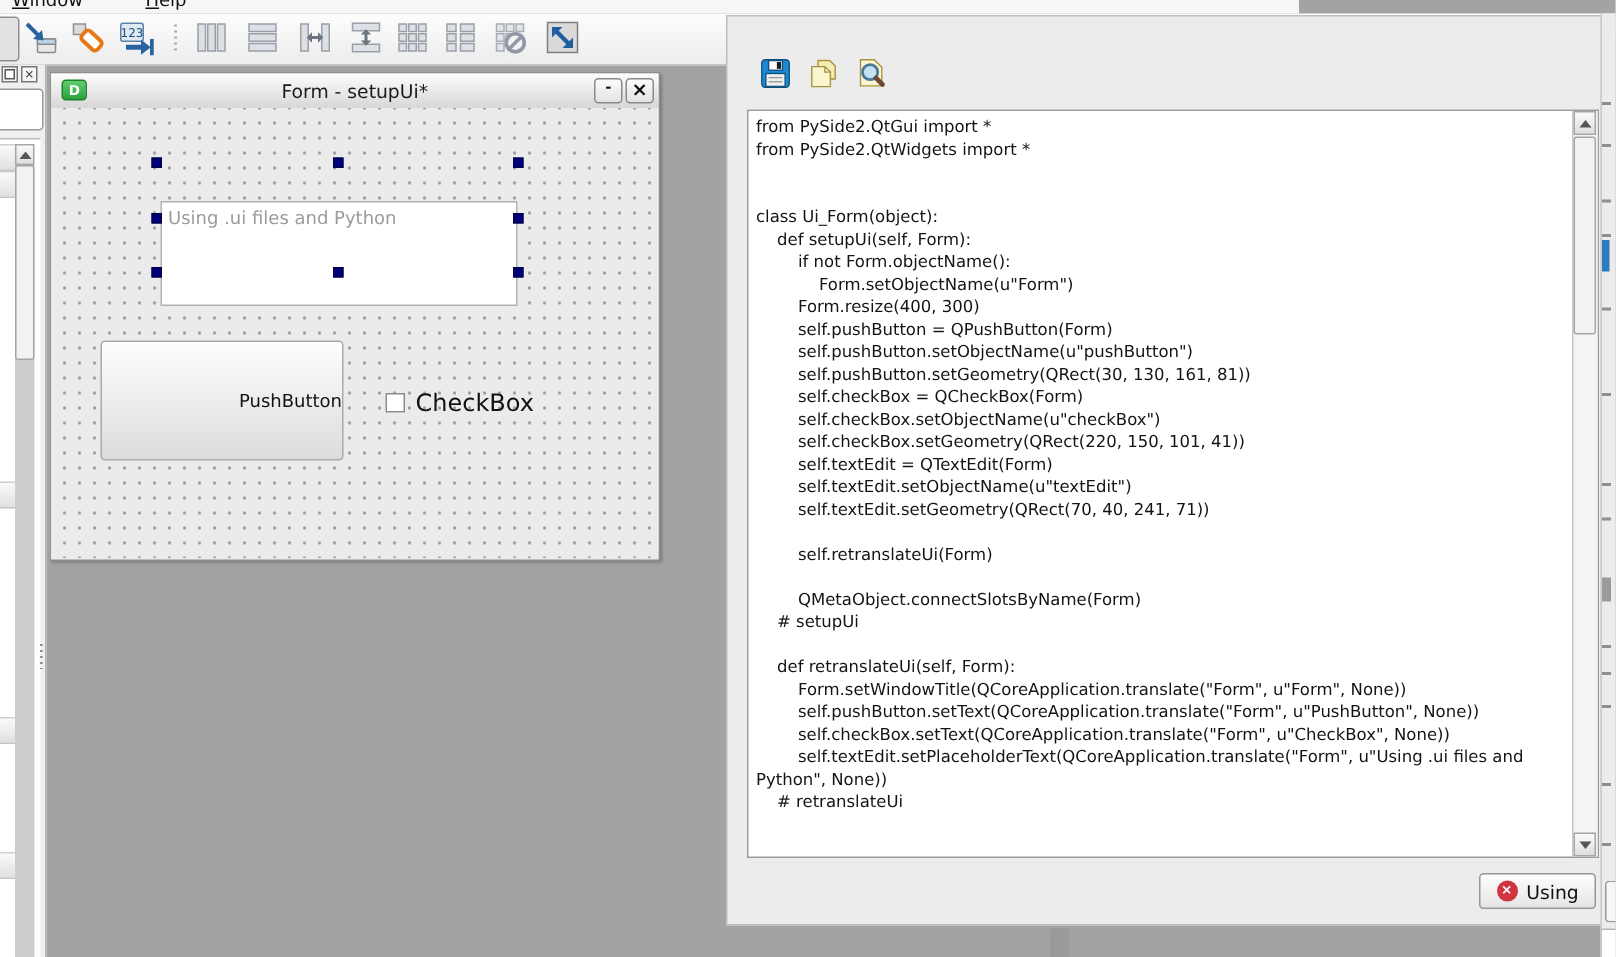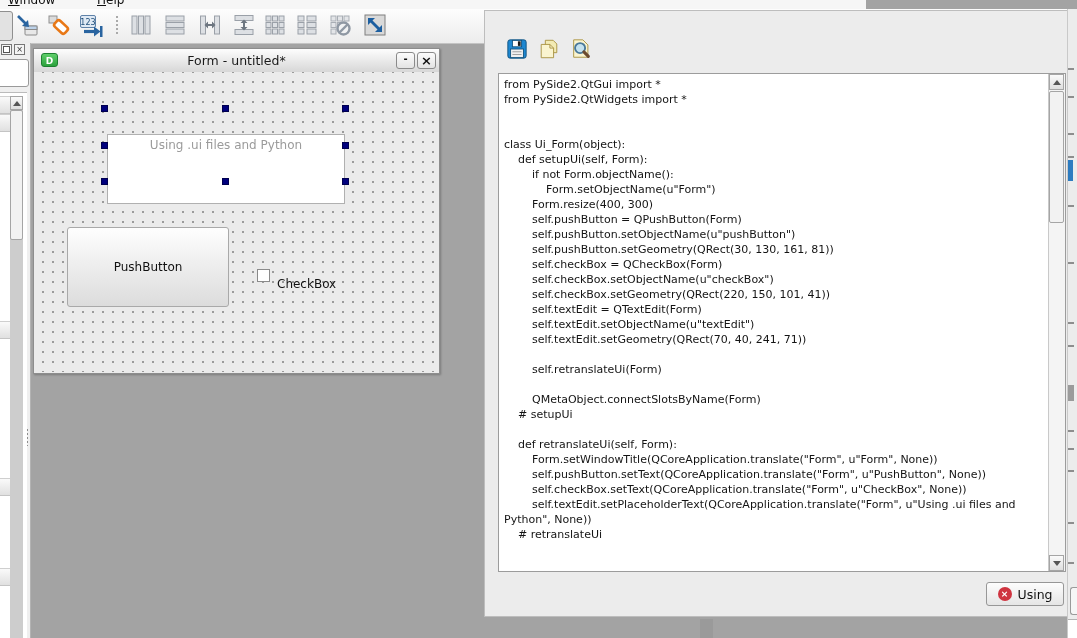--- a/index.html
+++ b/index.html
@@ -62,28 +62,28 @@
   .win-btn{position:absolute;top:3px;width:19px;height:17px;border:1px solid #8a8a8a;border-radius:3px;
            background:linear-gradient(#fcfcfc,#e3e3e3);text-align:center;
            font-weight:bold;color:#111;box-sizing:border-box;}
   #form-min{right:24px;font-size:10px;line-height:12px;}
   #form-close{right:3px;font-size:13px;line-height:15px;}
   #form-canvas{position:absolute;left:0;top:23px;width:405px;height:300px;background:#ebebeb;
                background-image:radial-gradient(circle,#9b9b9b 0.9px,transparent 1.05px);
                background-size:10px 10px;background-position:4px 5px;}
   #textedit{position:absolute;left:73px;top:62px;width:238px;height:70px;background:#fff;
             border:1px solid #b0b0b0;box-sizing:border-box;}
-  #textedit-placeholder{padding:3px 4px;font-size:12px;color:#9b9b9b;text-align:center;}
+  #textedit-placeholder{padding:3px 4px;font-size:12px;color:#9b9b9b;}
   .handle{position:absolute;width:7px;height:7px;background:#00007d;border:1px solid #00004f;box-sizing:border-box;}
   #pushbutton{position:absolute;left:33px;top:155px;width:160px;height:78px;
               background:linear-gradient(#fefefe,#dcdcdc);border:1px solid #a9a9a9;border-radius:3px;
-              display:flex;align-items:center;justify-content:center;font-size:12px;color:#111;}
+              display:flex;align-items:center;justify-content:flex-end;font-size:12px;color:#111;}
   #checkbox{position:absolute;left:223px;top:187px;display:flex;align-items:center;}
   #checkbox-indicator{width:13px;height:13px;background:#fff;border:1px solid #8a8a8a;box-sizing:border-box;}
-  #checkbox-label{margin-left:7px;font-size:12px;color:#111;margin-top:18px;}
+  #checkbox-label{margin-left:7px;font-size:16px;color:#111;}
 
   
   #code-dialog{left:484px;top:10px;width:582px;height:605px;background:#ececec;
                border:1px solid #bdbdbd;box-sizing:content-box;}
   .dlg-tool{position:absolute;top:27px;width:22px;height:22px;}
   #code-area{position:absolute;left:13px;top:62px;width:568px;height:499px;background:#fff;
              border:1px solid #9c9c9c;box-sizing:border-box;}
   #code-text{position:absolute;left:0;top:0;right:16px;bottom:0;overflow:hidden;
              padding:3px 5px;white-space:pre-wrap;word-break:break-word;
              font-size:11px;line-height:15px;color:#141414;}
@@ -265,21 +265,21 @@
         <span class="arr-up"></span>
       </div>
     <div class="vscroll-thumb" style="left:10px;top:17px;width:13px;height:130px"></div>
   </div>
   <div id="dock-grip"></div>
 </div>
 
 <div id="form-window" class="abs">
   <div id="form-titlebar">
     <div id="designer-icon">D</div>
-    <div id="form-title">Form - untitled*</div>
+    <div id="form-title">Form - setupUi*</div>
     <div id="form-min" class="win-btn">-</div>
     <div id="form-close" class="win-btn">×</div>
   </div>
   <div id="form-canvas">
     <div id="textedit">
       <div id="textedit-placeholder">Using .ui files and Python</div>
     </div>
 
     <div class="handle" style="left:67px;top:33px"></div>
     <div class="handle" style="left:188px;top:33px"></div>

